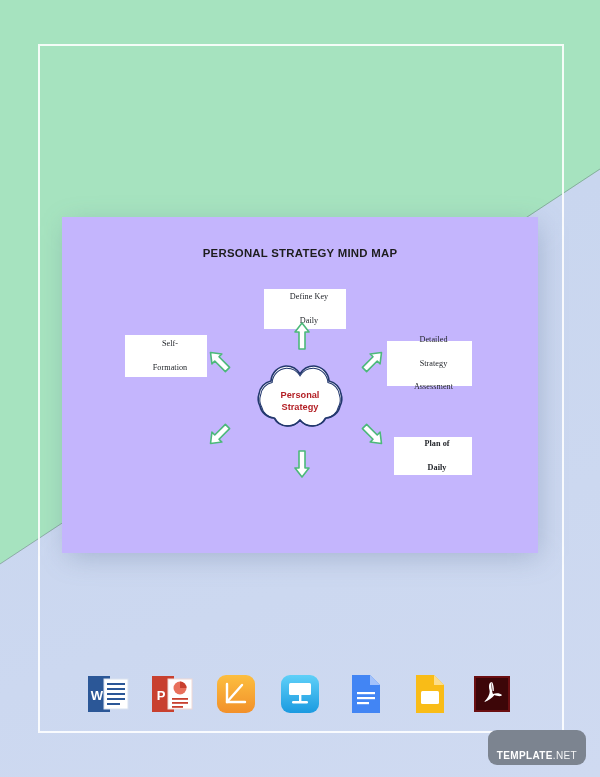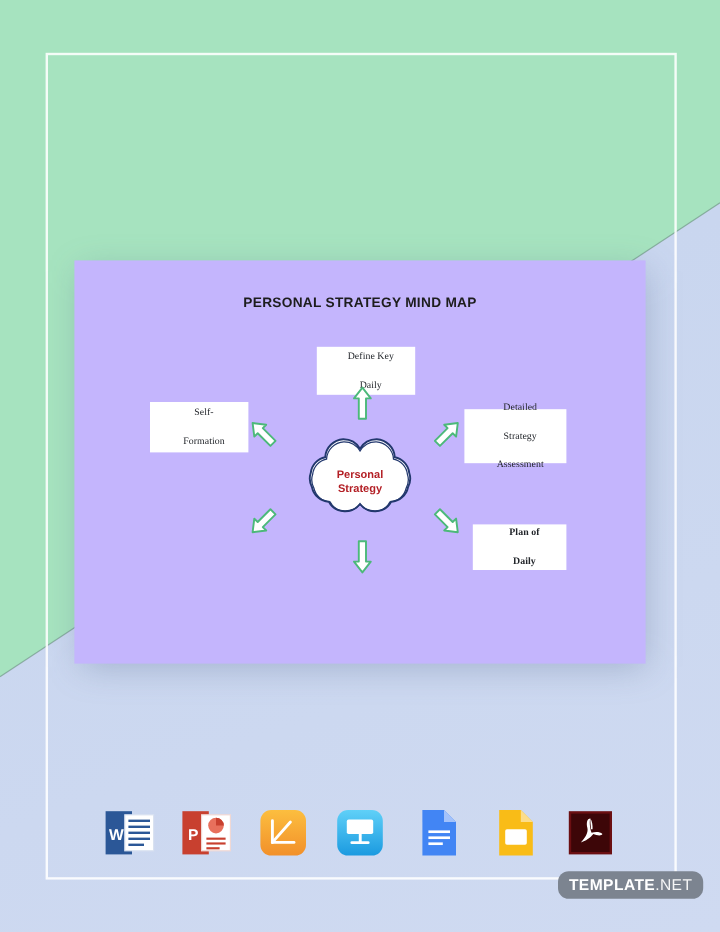--- a/index.html
+++ b/index.html
@@ -163,27 +163,27 @@
     width: 44px;
     height: 46px;
     position: relative;
     flex: 0 0 auto;
   }
 
   
   .watermark {
     position: absolute;
     right: 14px;
-    bottom: 28px;
+    bottom: 12px;
     background: #7c8490;
     color: #ffffff;
-    font-size: 13px;
+    font-size: 10px;
     font-weight: bold;
     letter-spacing: 0.35px;
-    padding: 4px 9px 4px 9px;
+    padding: 20px 9px 4px 9px;
     border-radius: 9px;
     font-family: "Liberation Sans", sans-serif;
   }
   .watermark .dim { font-weight: normal; opacity: 0.92; }
 </style>
 </head>
 <body>
 
 <div id="stage">
 

